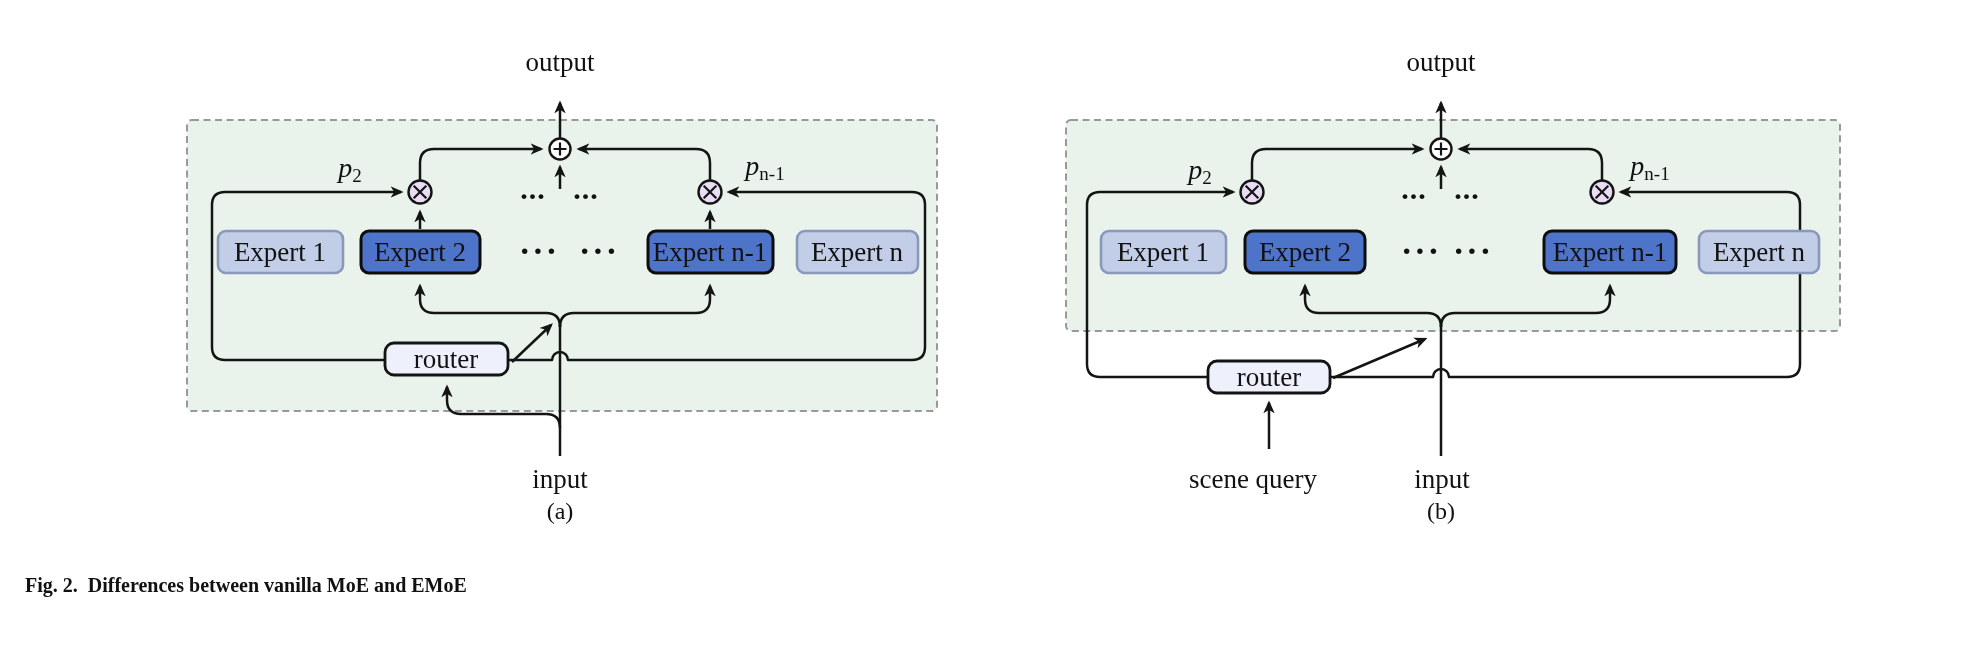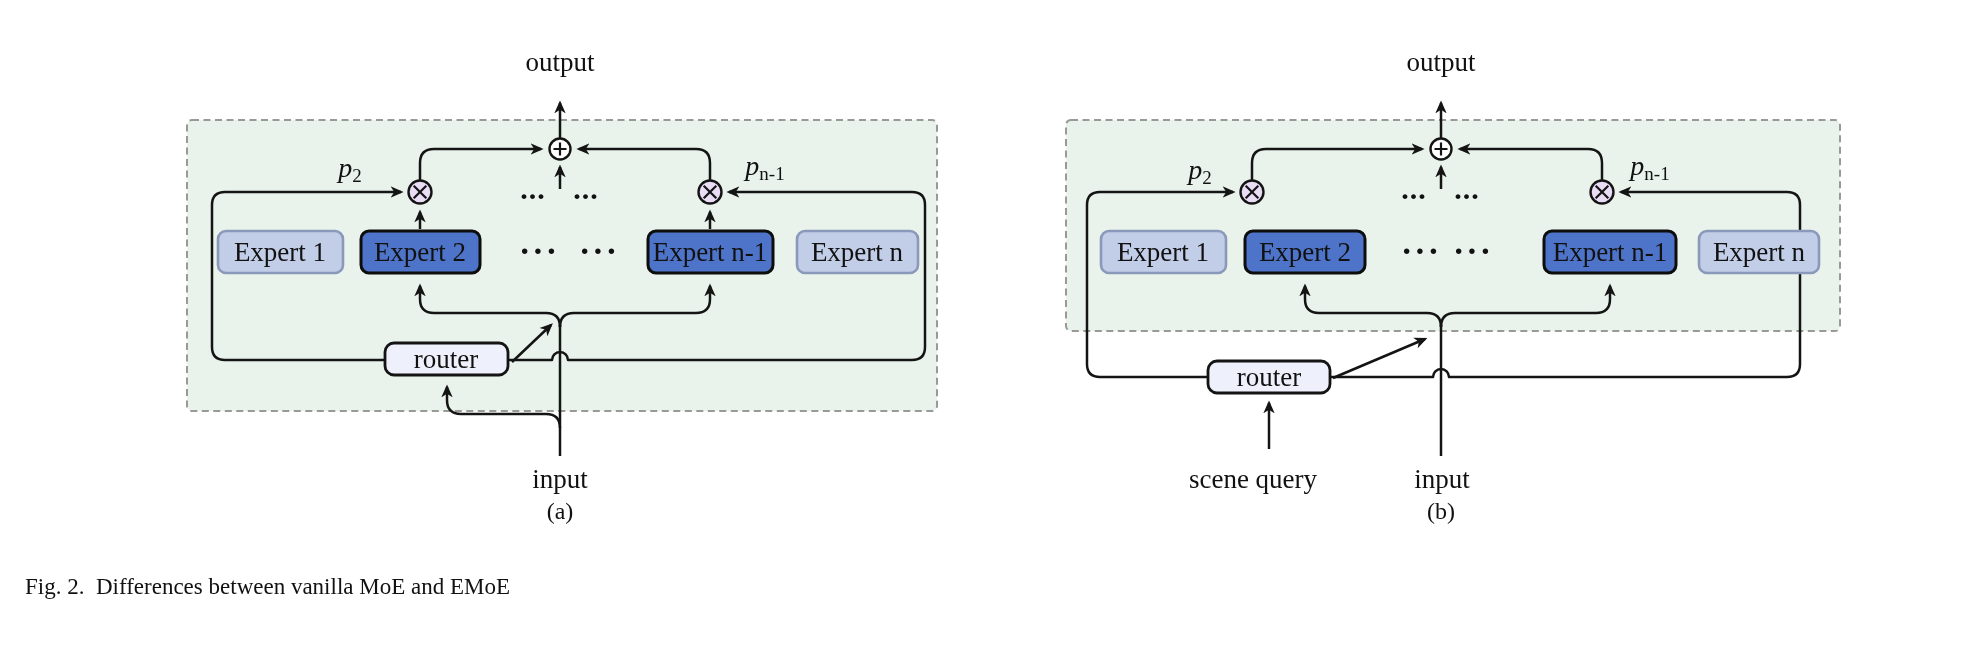--- a/index.html
+++ b/index.html
@@ -18,21 +18,21 @@
   text{fill:var(--text,#111);font-family:"Liberation Serif",serif;}
   .lbl{font-size:27px;}
   .boxlbl{font-size:27px;text-anchor:middle;}
   .plbl{font-size:28px;text-anchor:middle;}
   .pit{font-style:italic;}
   .psub{font-size:19px;font-style:normal;}
   .panellbl{font-size:24px;text-anchor:middle;}
   .ctr{text-anchor:middle;}
   .dots-low{font-size:30px;font-weight:bold;letter-spacing:1px;text-anchor:middle;}
   .dots-mid{font-size:34px;font-weight:bold;letter-spacing:2px;text-anchor:middle;}
-  .caption{position:absolute;left:25px;top:574px;font-size:23px;white-space:pre;}
+  .caption{position:absolute;left:25px;top:574px;font-size:20px;white-space:pre;font-weight:bold;}
 </style>
 </head>
 <body>
 
 <div id="stage">
   <svg width="1966" height="560" viewBox="0 0 1966 560">
     <defs>
       <marker id="ah" viewBox="0 0 10 10" refX="8" refY="5" markerWidth="5.2" markerHeight="5.2" orient="auto-start-reverse">
         <path class="ah" d="M0 0.6 L10 5 L0 9.4 L2.8 5 Z"></path>
       </marker>

